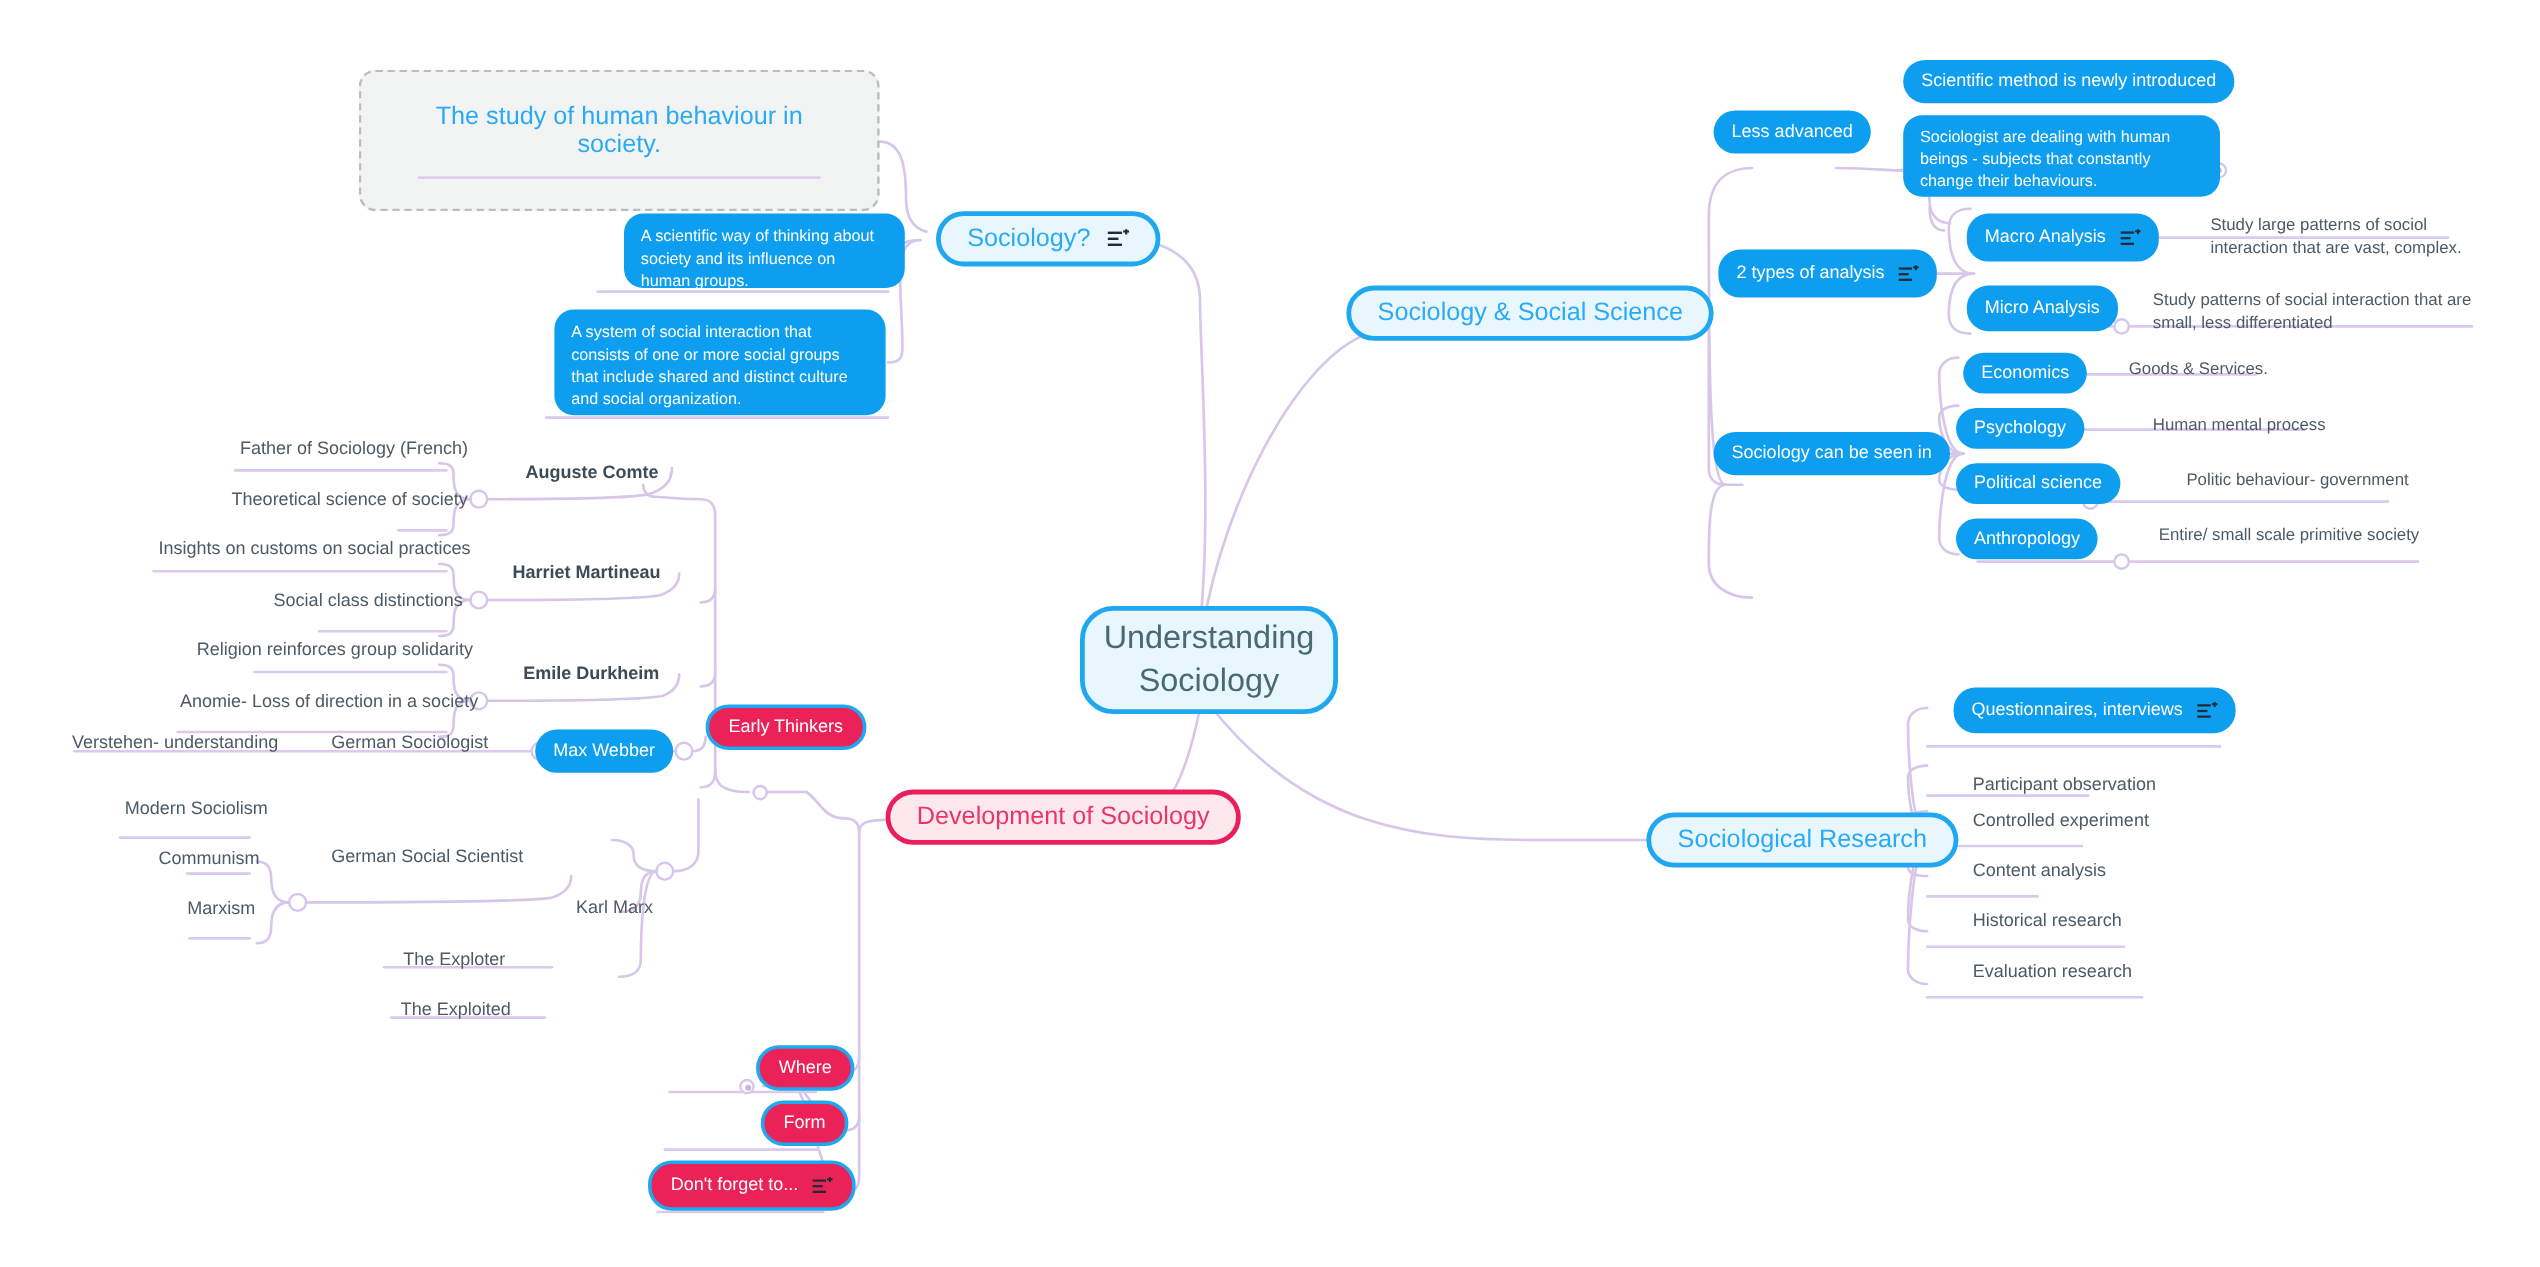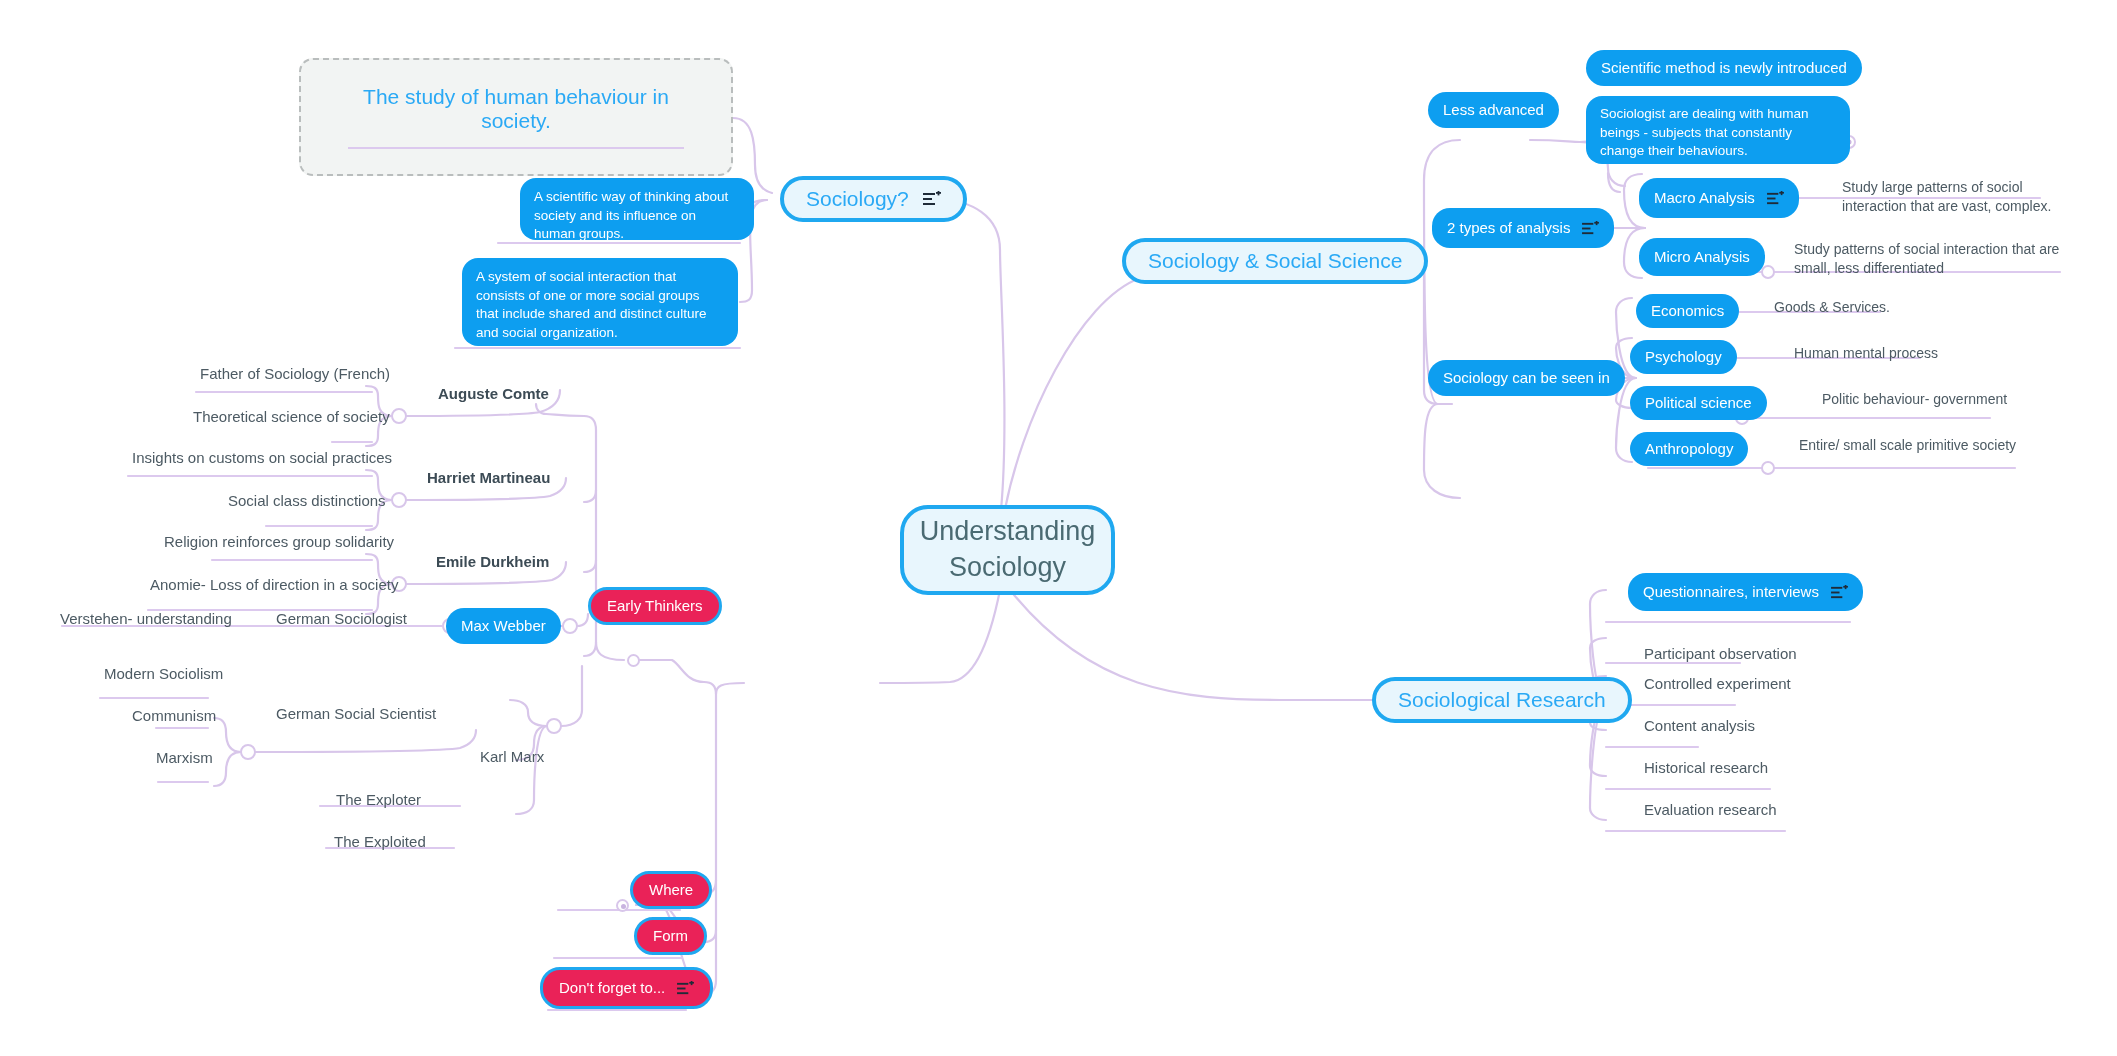--- a/index.html
+++ b/index.html
@@ -421,20 +421,23 @@
   <div class="node n-text" style="left:1640px; top:714px;">
     <span>Content analysis</span>
   </div>
   <div class="node n-text" style="left:1640px; top:756px;">
     <span>Historical research</span>
   </div>
   <div class="node n-text" style="left:1640px; top:798px;">
     <span>Evaluation research</span>
   </div>
 
+  <div class="node n-main-pink" style="left:738px; top:658px; height:46px;">
+    <span>Development of Sociology</span>
+  </div>
 
   <div class="node n-pink" style="left:588px; top:587px; height:38px;">
     <span>Early Thinkers</span>
   </div>
 
   <div class="node n-pink" style="left:630px; top:871px; height:38px;">
     <span>Where</span>
   </div>
 
   <div class="node n-pink" style="left:634px; top:917px; height:38px;">

